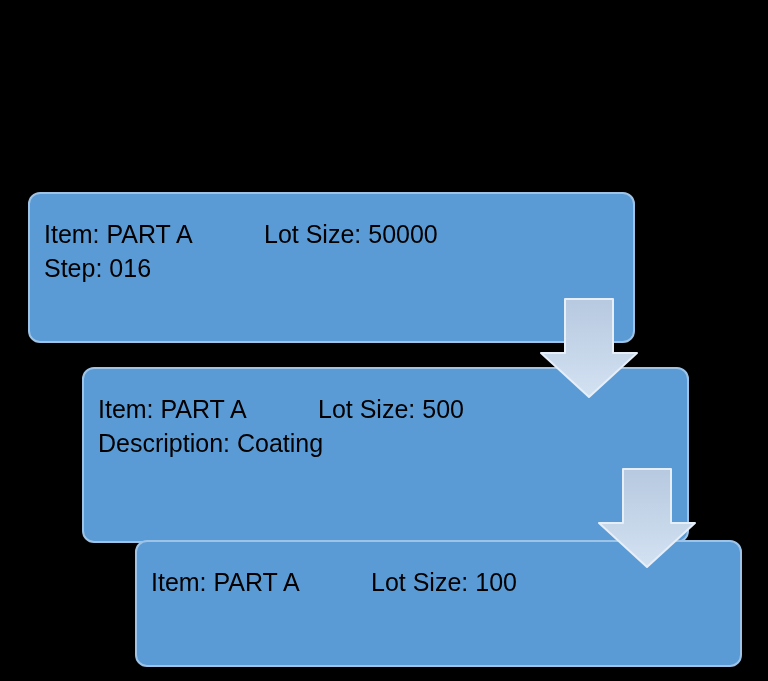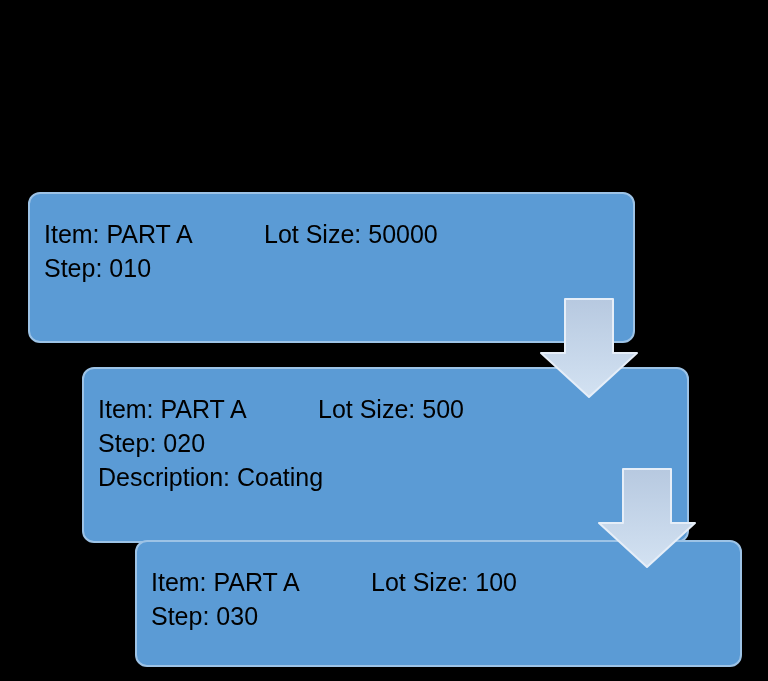--- a/index.html
+++ b/index.html
@@ -43,51 +43,49 @@
 </style>
 </head>
 <body>
 
 <div class="canvas">
 
   <div class="process-box box-1">
     <div class="line">
       <span class="item-label">Item: PART A</span><span class="lot-label">Lot Size: 50000</span>
     </div>
-    <div class="line">Step: 010</div>
+    <div class="line">Step: 016</div>
   </div>
 
   <svg class="arrow arrow-1" viewBox="0 0 98 100" xmlns="http://www.w3.org/2000/svg">
     <defs>
       <linearGradient id="grad-a" x1="0" y1="0" x2="0" y2="1">
         <stop offset="0" stop-color="#b7c9e0"></stop>
         <stop offset="1" stop-color="#d3e2f2"></stop>
       </linearGradient>
     </defs>
     <polygon points="25,1 73,1 73,55 97,55 49,99 1,55 25,55" fill="url(#grad-a)" stroke="#e6eef8" stroke-width="2" stroke-linejoin="round"></polygon>
   </svg>
 
   <div class="process-box box-2">
     <div class="line">
       <span class="item-label">Item: PART A</span><span class="lot-label">Lot Size: 500</span>
     </div>
-    <div class="line">Step: 020</div>
     <div class="line">Description: Coating</div>
   </div>
 
   <svg class="arrow arrow-2" viewBox="0 0 98 100" xmlns="http://www.w3.org/2000/svg">
     <defs>
       <linearGradient id="grad-b" x1="0" y1="0" x2="0" y2="1">
         <stop offset="0" stop-color="#b7c9e0"></stop>
         <stop offset="1" stop-color="#d3e2f2"></stop>
       </linearGradient>
     </defs>
     <polygon points="25,1 73,1 73,55 97,55 49,99 1,55 25,55" fill="url(#grad-b)" stroke="#e6eef8" stroke-width="2" stroke-linejoin="round"></polygon>
   </svg>
 
   <div class="process-box box-3">
     <div class="line">
       <span class="item-label">Item: PART A</span><span class="lot-label">Lot Size: 100</span>
     </div>
-    <div class="line">Step: 030</div>
   </div>
 
 </div>
 
 </body></html>

